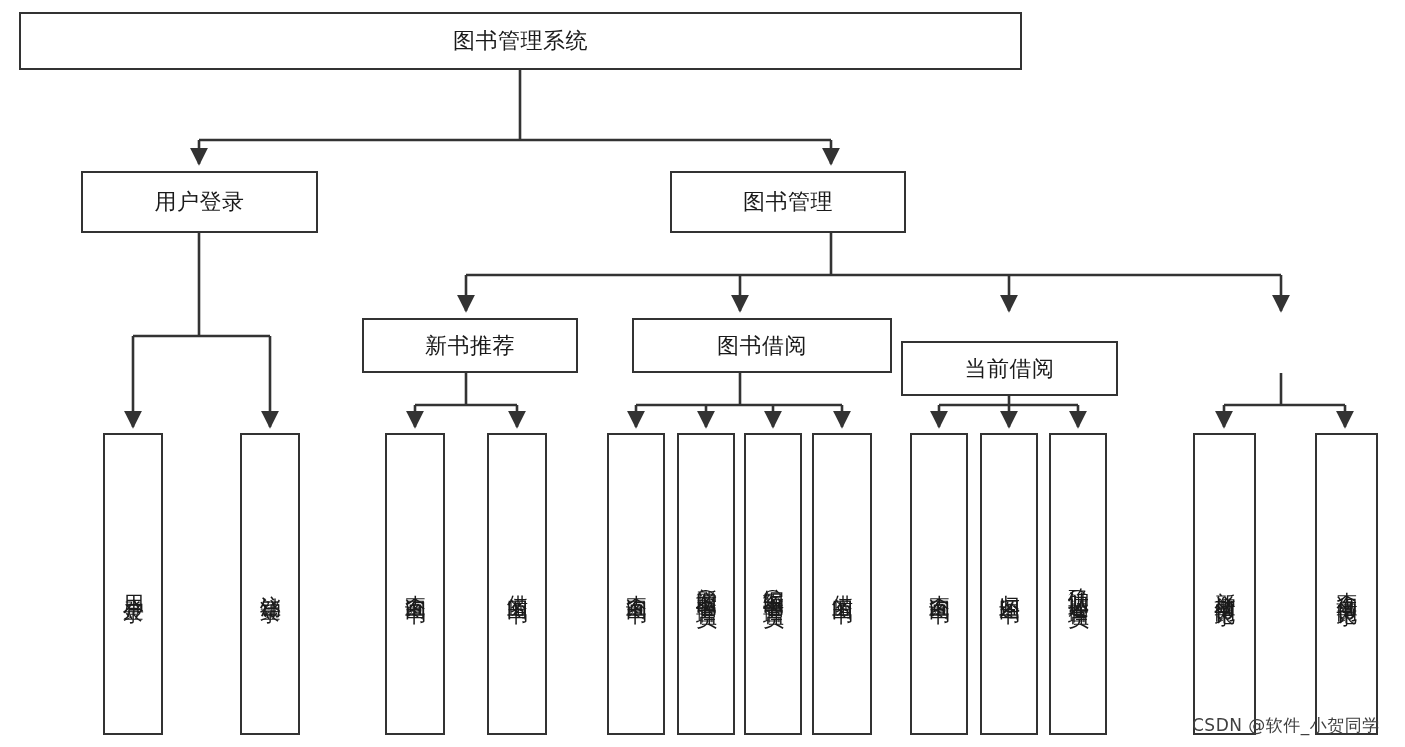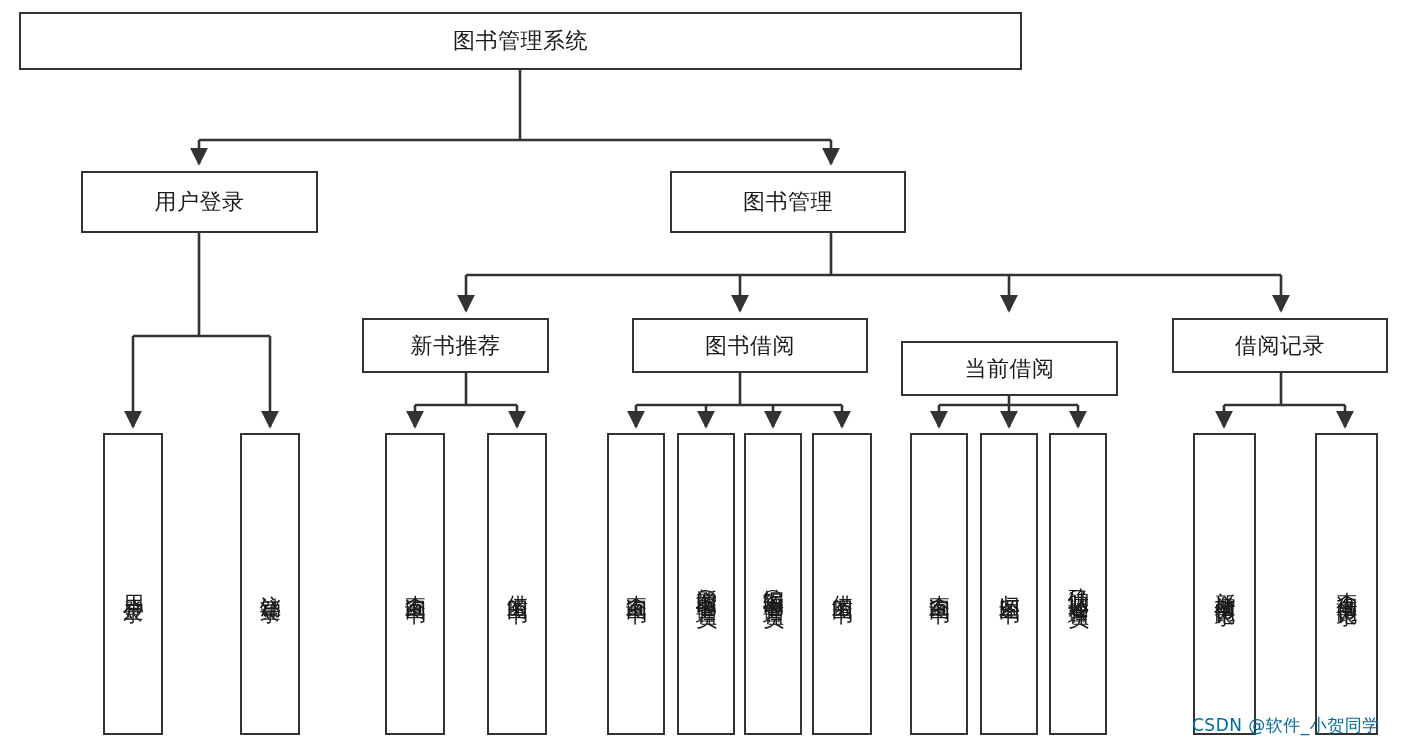--- a/index.html
+++ b/index.html
@@ -50,21 +50,21 @@
   }
   .node.vert .node-label {
     writing-mode: vertical-rl;
     text-orientation: upright;
     font-size: 21px;
     letter-spacing: 3px;
     line-height: 1;
   }
   .watermark {
     position: absolute;
-    color: #0369a1;
+    color: #404040;
     font-size: 17px;
     letter-spacing: 0.5px;
     white-space: nowrap;
     pointer-events: none;
   }
 </style>
 </head>
 <body>
 
 <div id="canvas">
@@ -123,31 +123,28 @@
     <span class="node-label">图书管理系统</span>
   </div>
 
   <div class="node horiz" style="left:81px; top:171px; width:237px; height:62px;">
     <span class="node-label">用户登录</span>
   </div>
   <div class="node horiz" style="left:670px; top:171px; width:236px; height:62px;">
     <span class="node-label">图书管理</span>
   </div>
 
-  <div class="node horiz" style="left:362px; top:318px; width:187px; height:55px;">
+  <div class="node horiz" style="left:362px; top:318px; width:216px; height:55px;">
     <span class="node-label">新书推荐</span>
   </div>
-  <div class="node horiz" style="left:632px; top:318px; width:236px; height:55px;">
+  <div class="node horiz" style="left:632px; top:318px; width:260px; height:55px;">
     <span class="node-label">图书借阅</span>
   </div>
   <div class="node horiz" style="left:901px; top:318px; width:217px; height:55px;margin-top:23px;">
     <span class="node-label">当前借阅</span>
-  </div>
-  <div class="node horiz" style="left:1172px; top:318px; width:216px; height:55px;">
-    <span class="node-label">借阅记录</span>
   </div>
 
   <div class="node vert" style="left:103px; top:433px; width:60px; height:302px;">
     <span class="node-label">用户登录</span>
   </div>
   <div class="node vert" style="left:240px; top:433px; width:60px; height:302px;">
     <span class="node-label">注销登录</span>
   </div>
 
   <div class="node vert" style="left:385px; top:433px; width:60px; height:302px;">

